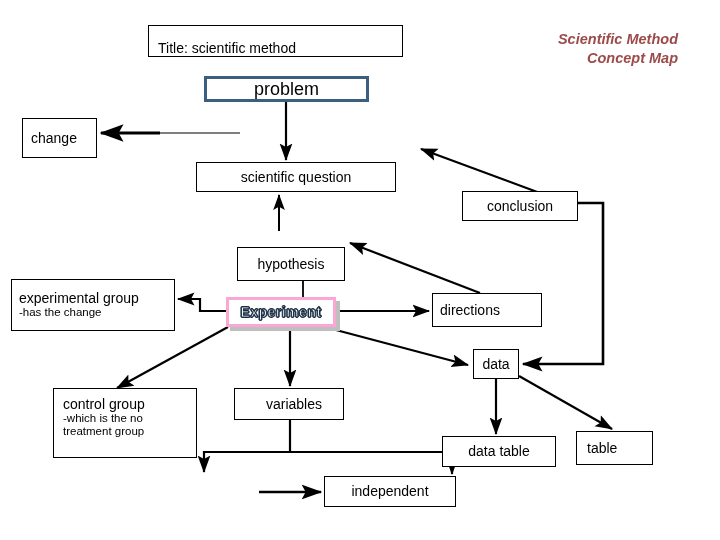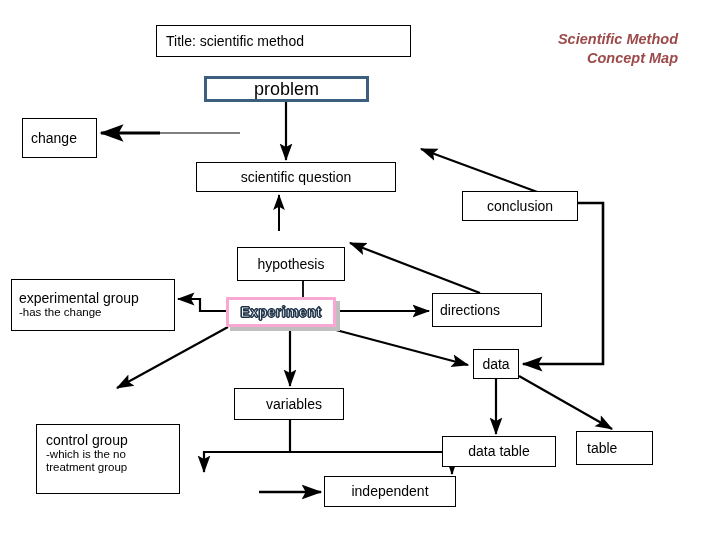--- a/index.html
+++ b/index.html
@@ -39,23 +39,24 @@
     white-space: nowrap;
   }
   .node .line2, .node .line3 {
     font-size: 11.5px;
     line-height: 1.15;
     white-space: nowrap;
   }
 
   
   #node-title {
-    left: 156px; top: 25px; width: 255px; height: 32px;
+    left: 148px; top: 25px; width: 255px; height: 32px;
     align-items: flex-start;
     padding-left: 9px;
+    justify-content: flex-end;
   }
   #node-title .line1 { font-size: 14px; }
 
   
   #concept-heading {
     position: absolute;
     left: 498px; top: 30px; width: 180px;
     text-align: right;
     color: #9c4a4a;
     font-style: italic;
@@ -129,23 +130,23 @@
   }
 
   
   #node-data {
     left: 473px; top: 349px; width: 46px; height: 30px;
     align-items: center;
   }
 
   
   #node-control-group {
-    left: 36px; top: 388px; width: 144px; height: 70px;
+    left: 53px; top: 388px; width: 144px; height: 70px;
     align-items: flex-start; padding-left: 9px;
-    justify-content: flex-start; padding-top: 7px; margin-top: 36px;
+    justify-content: flex-start; padding-top: 7px;
   }
 
   
   #node-variables {
     left: 234px; top: 388px; width: 110px; height: 32px;
     align-items: center;
     padding-left: 10px;
   }
 
   

